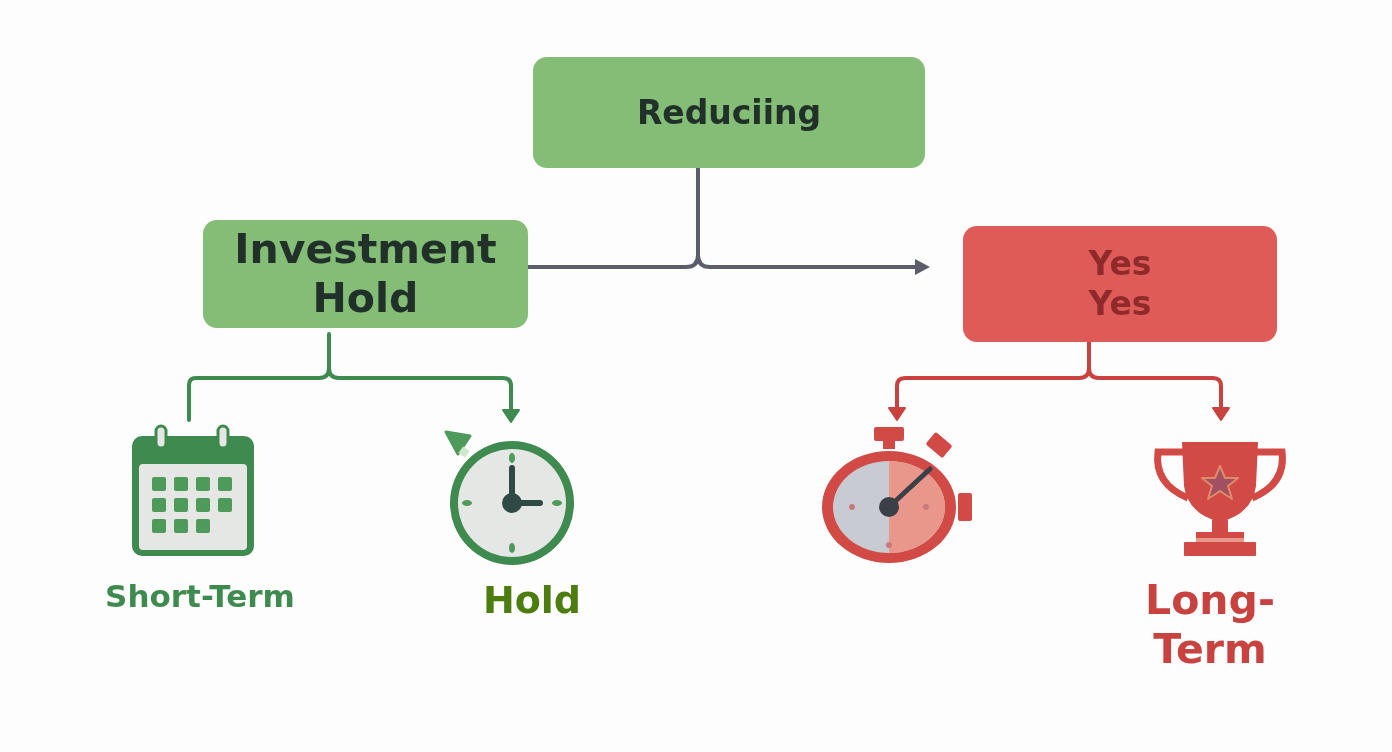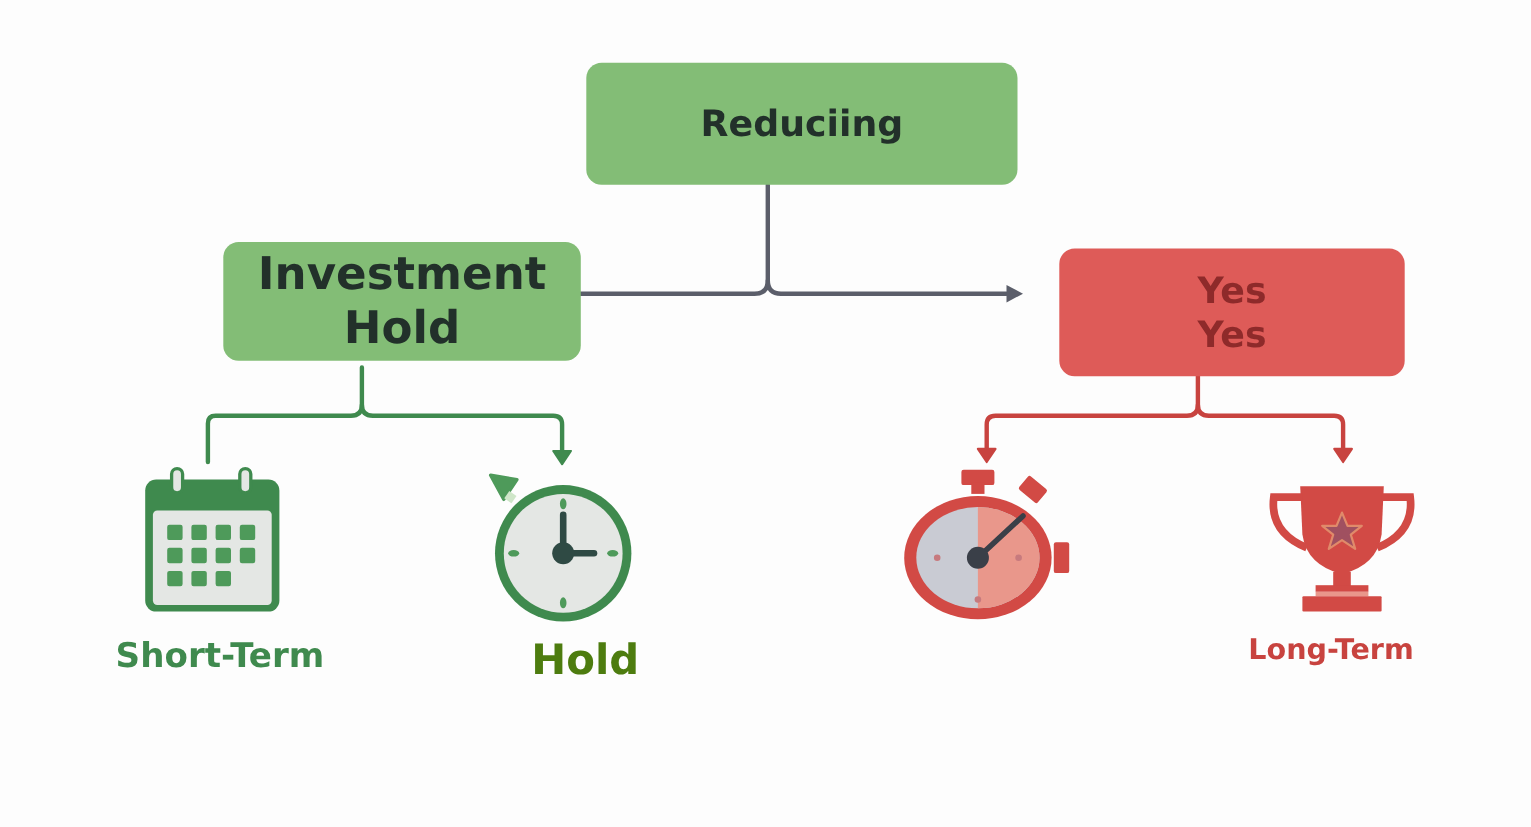--- a/index.html
+++ b/index.html
@@ -122,15 +122,15 @@
 </svg>
 
 <div class="label" style="left:80px; top:578px; width:240px; font-size:31px; color:#3f8a4e;">
   <span>Short-Term</span>
 </div>
 <div class="label" style="left:452px; top:578px; width:160px; font-size:38px; color:#4d7c0f;">
   <span>Hold</span>
 </div>
 <div class="label" style="left:790px; top:577px; width:210px; font-size:31px; color:#c8433f;">
 </div>
-<div class="label" style="left:1100px; top:576px; width:220px; font-size:26px; color:#c8433f;">
+<div class="label" style="left:1100px; top:576px; width:220px; font-size:41px; color:#c8433f;">
   <span>Long-Term</span>
 </div>
 
 </body></html>

